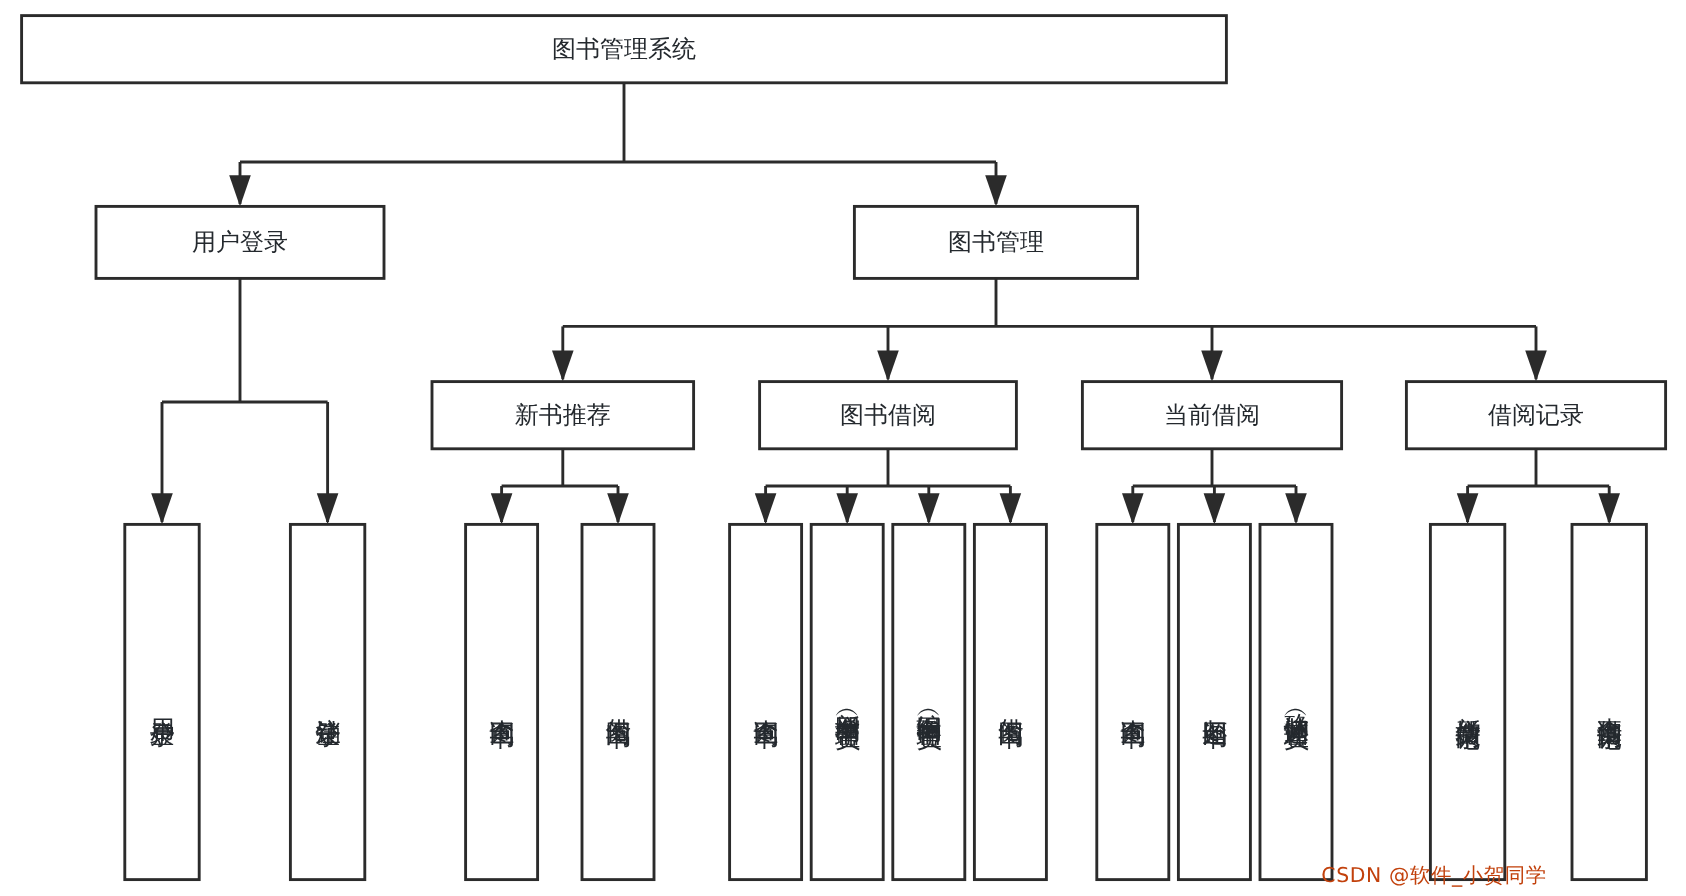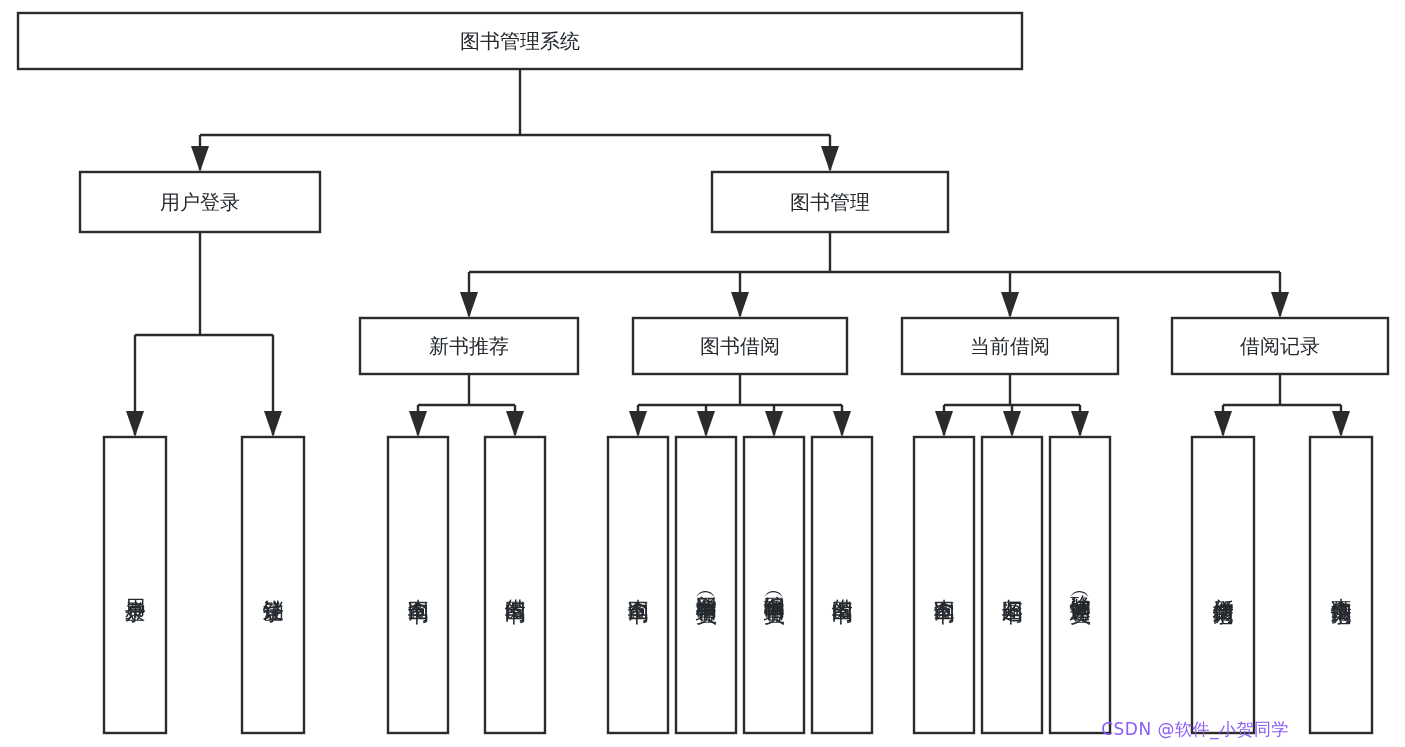--- a/index.html
+++ b/index.html
@@ -62,21 +62,21 @@
     color: #24292e;
     letter-spacing: 1.5px;
     white-space: nowrap;
   }
   .watermark {
     position: absolute;
     right: 10px;
     bottom: 6px;
     font-family: "DejaVu Sans", "Liberation Sans", sans-serif;
     font-size: 17px;
-    color: #8b5cf6;
+    color: #c2410c;
     letter-spacing: 0.5px;
     white-space: nowrap;
   }
 </style>
 </head>
 <body>
 
 <div id="diagram-root">
   <svg class="diagram" id="diagram-svg" viewBox="0 0 1405 747">
       <g>

